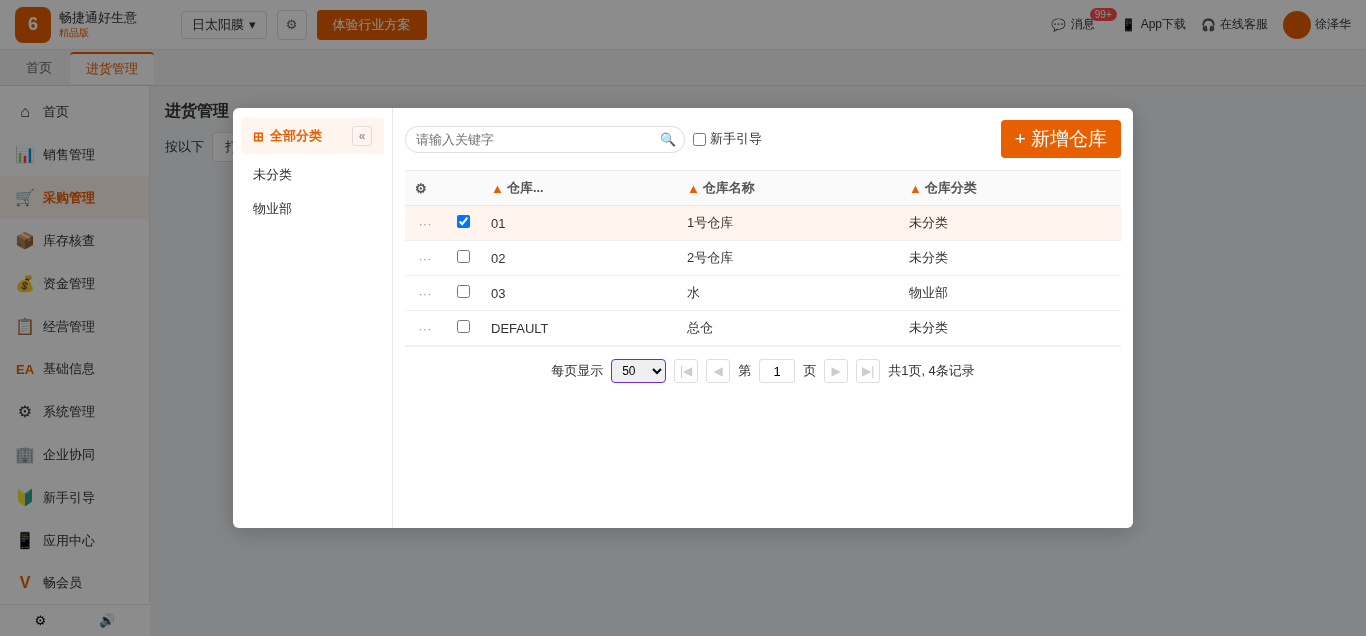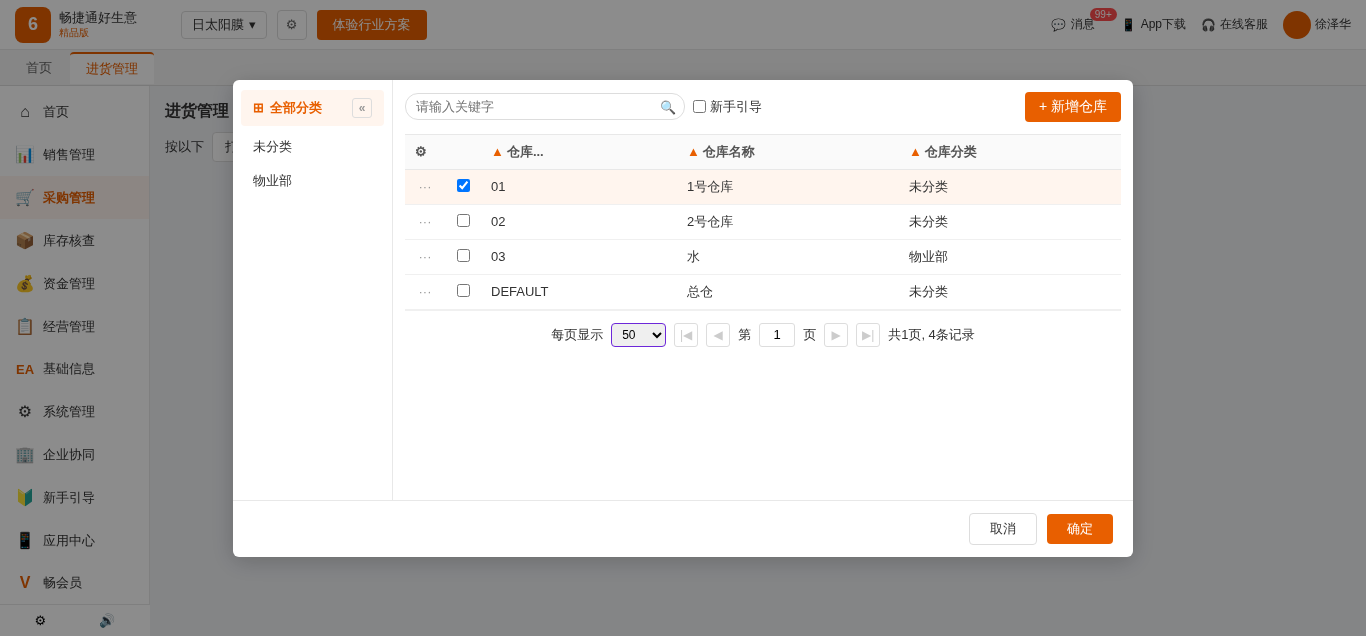--- a/index.html
+++ b/index.html
@@ -193,21 +193,21 @@
     }
     .search-icon-btn {
       position: absolute; right: 8px; top: 50%; transform: translateY(-50%);
       color: #999; cursor: pointer;
     }
     .checkbox-label { display: flex; align-items: center; gap: 4px; color: #333; font-size: 13px; cursor: pointer; }
     .add-btn {
       margin-left: auto;
       background: #e85f00; color: #fff;
       border: none; border-radius: 4px;
-      padding: 6px 14px; cursor: pointer; font-size: 14px;
+      padding: 6px 14px; cursor: pointer; font-size: 19px;
       display: flex; align-items: center; gap: 4px;
     }
 
     
     .data-table { width: 100%; border-collapse: collapse; }
     .data-table th {
       background: #fafafa;
       padding: 8px 10px;
       text-align: left;
       font-size: 13px;
@@ -480,18 +480,14 @@
           <span>第</span>
           <input type="text" class="page-input" value="1" style="">
           <span>页</span>
           <button class="page-nav-btn disabled">▶</button>
           <button class="page-nav-btn disabled">▶|</button>
           <span>共1页, 4条记录</span>
         </div>
       </div>
     </div>
 
-    <div class="modal-footer">
-      <button class="btn-cancel">取消</button>
-      <button class="btn-confirm">确定</button>
-    </div>
   </div>
 </div>
 
 </body></html>

